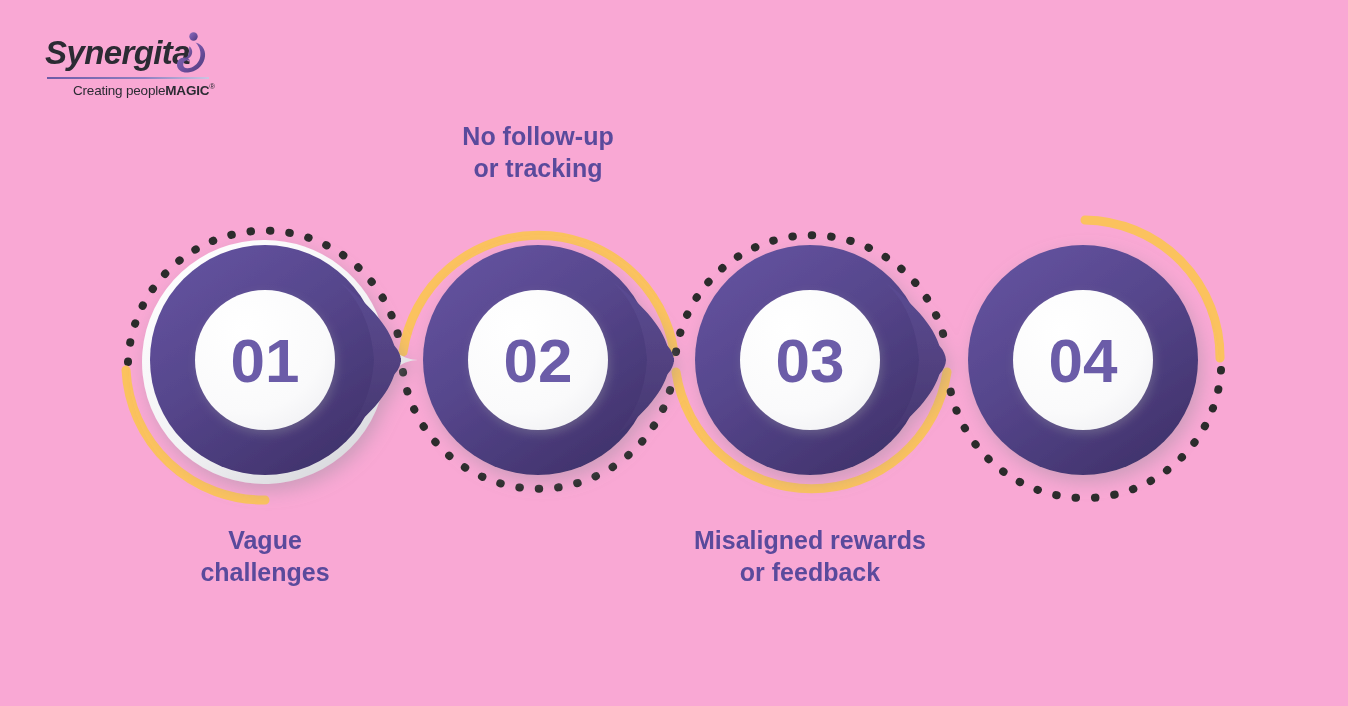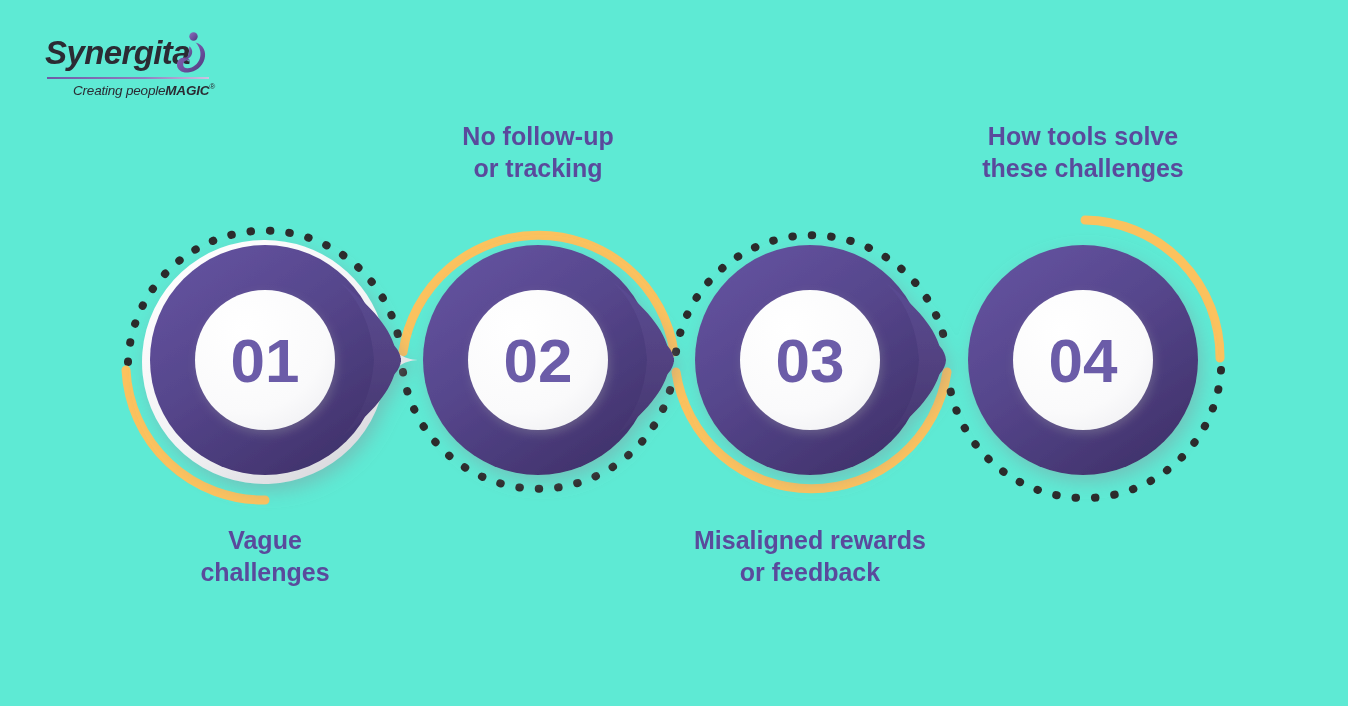--- a/index.html
+++ b/index.html
@@ -14,21 +14,21 @@
     overflow: hidden;
     font-family: "Liberation Sans", sans-serif;
     -webkit-font-smoothing: antialiased;
   }
 
   #canvas {
     position: absolute;
     left: 0; top: 0;
     width: 1348px;
     height: 706px;
-    background: #5eead4;
+    background: #f9a8d4;
   }
 
   
   #logo {
     position: absolute;
     left: 45px;
     top: 33px;
     width: 200px;
     height: 72px;
   }
@@ -62,21 +62,20 @@
   }
   #logo .tagline {
     position: absolute;
     left: 28px;
     top: 49px;
     font-family: "Liberation Sans", sans-serif;
     font-size: 13.5px;
     letter-spacing: -0.2px;
     color: #2b2b33;
     white-space: nowrap;
-    font-style: italic;
   }
   #logo .tagline b {
     font-weight: bold;
   }
 
   
   #chain {
     position: absolute;
     left: 0;
     top: 0;
@@ -263,16 +262,14 @@
       </g>
     </g>
   </svg>
 
   <div class="step-label label-1">Vague
 challenges</div>
   <div class="step-label label-3">Misaligned rewards
 or feedback</div>
   <div class="step-label label-2">No follow-up
 or tracking</div>
-  <div class="step-label label-4">How tools solve
-these challenges</div>
 
 </div>
 
 </body></html>

